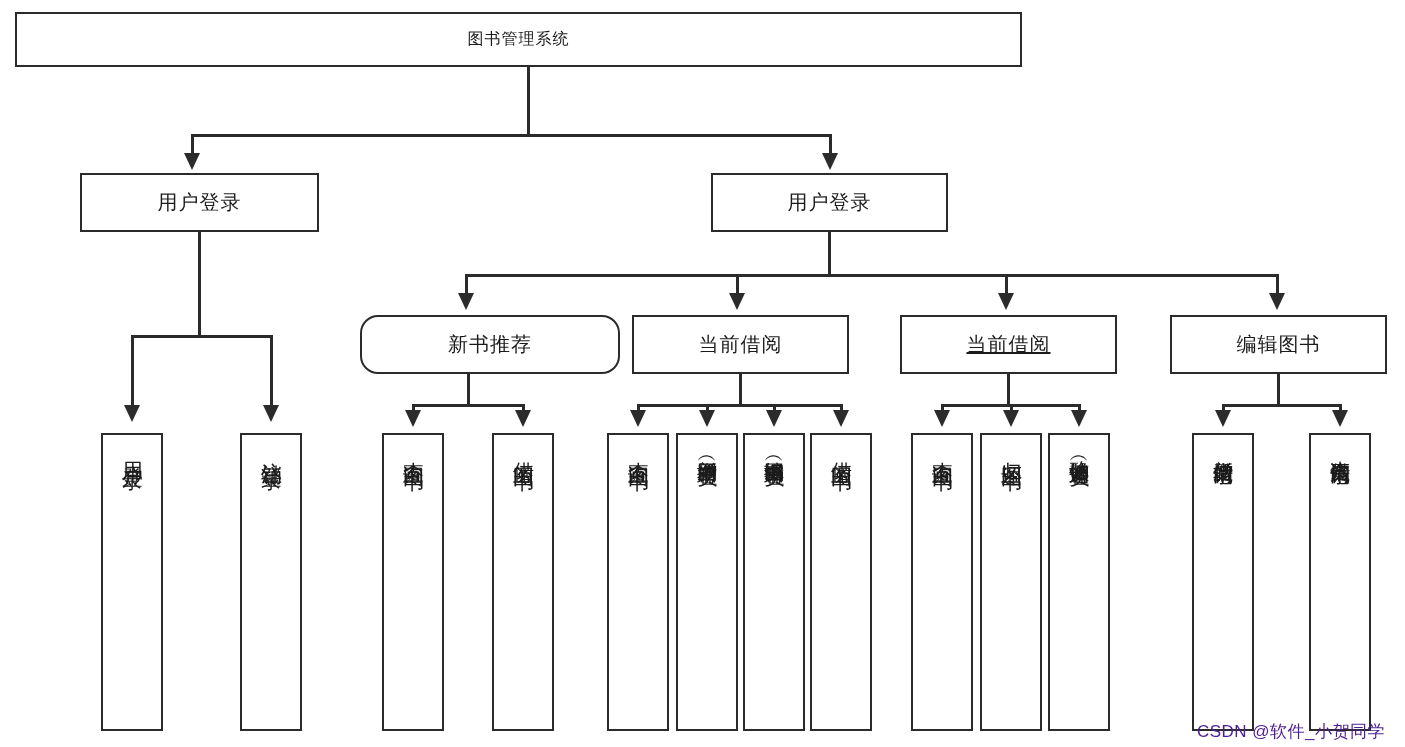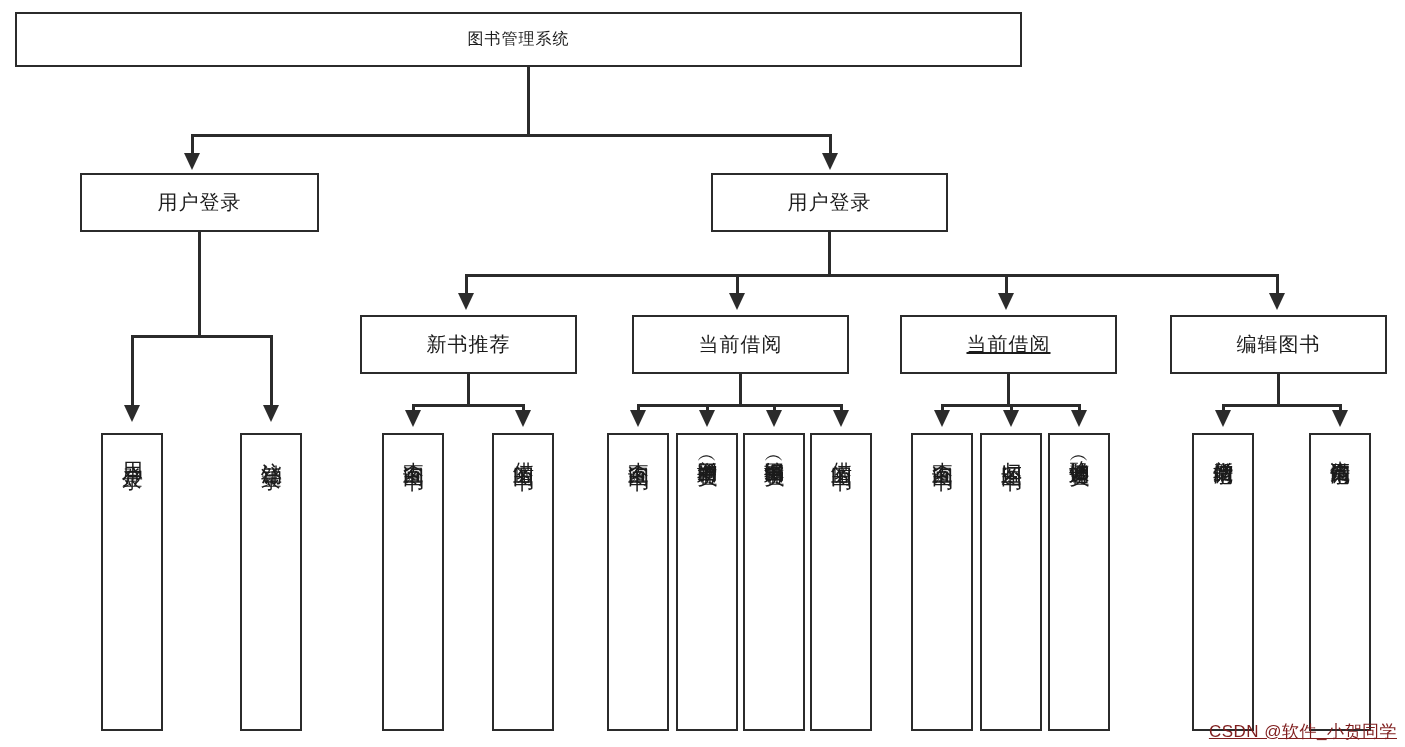--- a/index.html
+++ b/index.html
@@ -65,28 +65,27 @@
     position: absolute;
     width: 0; height: 0;
     border-left: 8px solid transparent;
     border-right: 8px solid transparent;
     border-top: 17px solid #2b2b2b;
   }
 
   
   #watermark {
     position: absolute;
-    right: 8px;
+    right: 20px;
     bottom: 4px;
     font-size: 17px;
-    color: #7f1d1d;
+    color: #4c1d95;
     letter-spacing: 0.5px;
     white-space: nowrap;
     user-select: none;
-    text-decoration: underline;
   }
 </style>
 </head>
 <body>
 
 <div id="canvas">
 
   <div class="node root" style="left:15px; top:12px; width:1007px; height:55px;">
     <span class="label">图书管理系统</span>
   </div>
@@ -120,21 +119,21 @@
   <div class="seg h" style="left:465px; top:274px; width:814px;"></div>
   <div class="seg v" style="left:465px; top:274px; height:22px;"></div>
   <div class="arrow" style="left:458px; top:293px;"></div>
   <div class="seg v" style="left:736px; top:274px; height:22px;"></div>
   <div class="arrow" style="left:729px; top:293px;"></div>
   <div class="seg v" style="left:1005px; top:274px; height:22px;"></div>
   <div class="arrow" style="left:998px; top:293px;"></div>
   <div class="seg v" style="left:1276px; top:274px; height:22px;"></div>
   <div class="arrow" style="left:1269px; top:293px;"></div>
 
-  <div class="node" style="left:360px; top:315px; width:217px; height:59px;">
+  <div class="node" style="left:360px; top:315px; width:260px; height:59px;border-radius:18px;">
     <span class="label">新书推荐</span>
   </div>
   <div class="node" style="left:632px; top:315px; width:217px; height:59px;">
     <span class="label">当前借阅</span>
   </div>
   <div class="node" style="left:900px; top:315px; width:217px; height:59px;text-decoration:underline;">
     <span class="label">当前借阅</span>
   </div>
   <div class="node" style="left:1170px; top:315px; width:217px; height:59px;">
     <span class="label">编辑图书</span>

